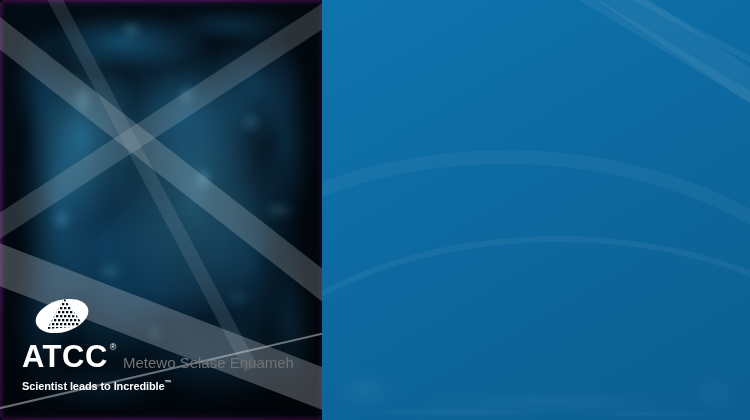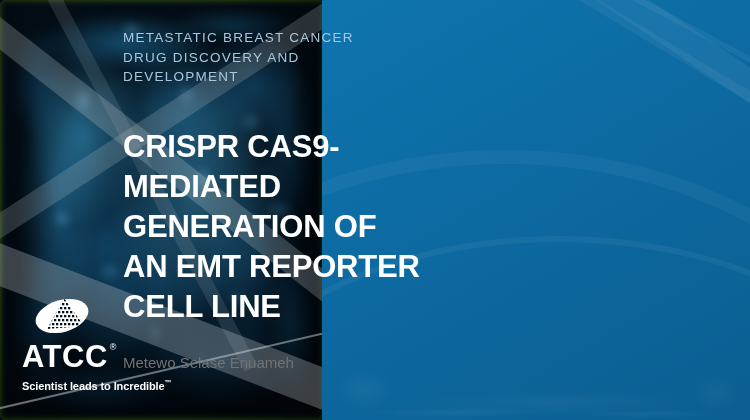--- a/index.html
+++ b/index.html
@@ -3,21 +3,21 @@
 <meta charset="utf-8">
 <style>
   html,body{margin:0;padding:0;background:#000;}
   body{width:750px;height:420px;overflow:hidden;
        font-family:"Liberation Sans","DejaVu Sans",sans-serif;}
 
   .slide{position:relative;width:750px;height:420px;overflow:hidden;background:#020a10;}
 
   
   .photo{position:absolute;left:0;top:0;width:324px;height:420px;overflow:hidden;
-         background:#4d7c0f;border-radius:6px;}
+         background:#a21caf;border-radius:6px;}
   .photo .base{position:absolute;inset:0;
       background:
         radial-gradient(closest-side at 38% 10%, rgba(36,140,196,.55), rgba(8,40,66,0) 70%),
         radial-gradient(closest-side at 72% 6%,  rgba(30,120,175,.40), rgba(8,40,66,0) 72%),
         radial-gradient(closest-side at 12% 20%, rgba(26,110,165,.42), rgba(8,40,66,0) 70%),
         radial-gradient(closest-side at 26% 32%, rgba(60,165,215,.55), rgba(8,40,66,0) 68%),
         radial-gradient(closest-side at 57% 27%, rgba(42,140,195,.42), rgba(8,40,66,0) 70%),
         radial-gradient(closest-side at 79% 20%, rgba(34,125,180,.45), rgba(8,40,66,0) 70%),
         radial-gradient(closest-side at 88% 33%, rgba(28,112,166,.40), rgba(8,40,66,0) 72%),
         radial-gradient(closest-side at 60% 46%, rgba(70,175,225,.48), rgba(8,40,66,0) 66%),
@@ -214,20 +214,18 @@
   <div class="blue">
     <div class="ray ray1"></div>
     <div class="ray ray2"></div>
     <div class="ray ray3"></div>
     <div class="swoosh sw1"></div>
     <div class="swoosh sw2"></div>
     <div class="blobs"></div>
   </div>
 
   <div class="content">
-    <div class="eyebrow">METASTATIC BREAST CANCER DRUG DISCOVERY AND DEVELOPMENT</div>
-    <h1 class="title">CRISPR CAS9-MEDIATED GENERATION OF AN EMT REPORTER CELL LINE</h1>
     <div class="byline">
       <div>Metewo Selase Enuameh</div>
     </div>
   </div>
 
 </div>
 
 </body></html>

